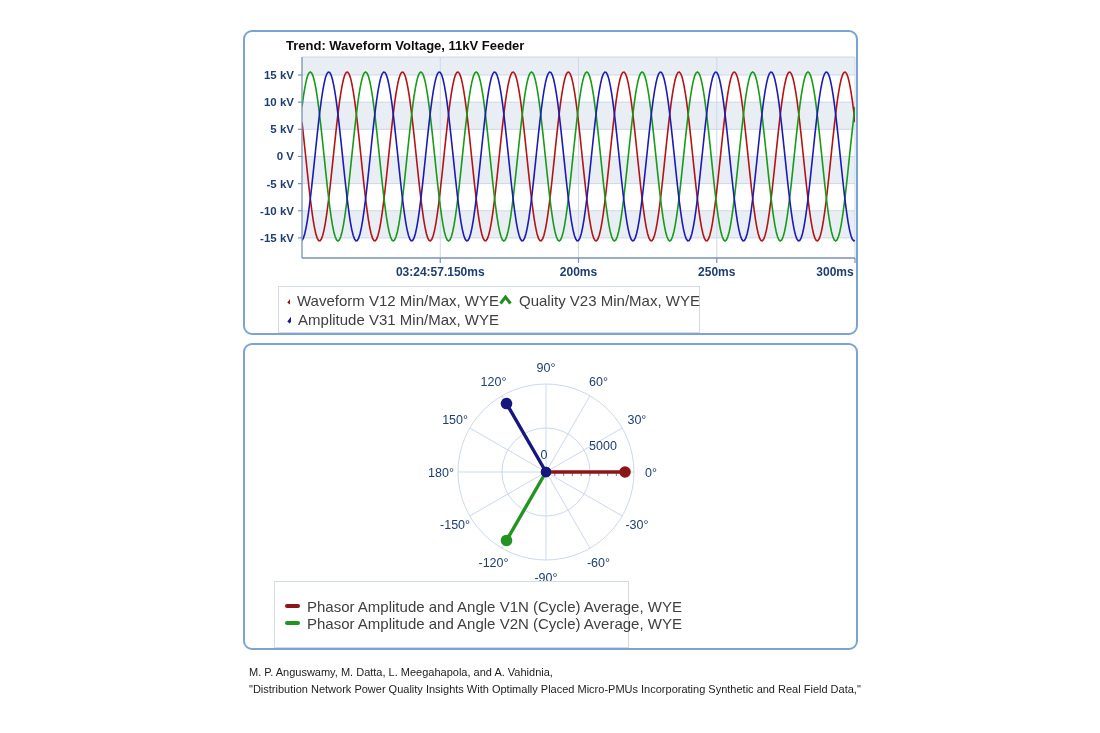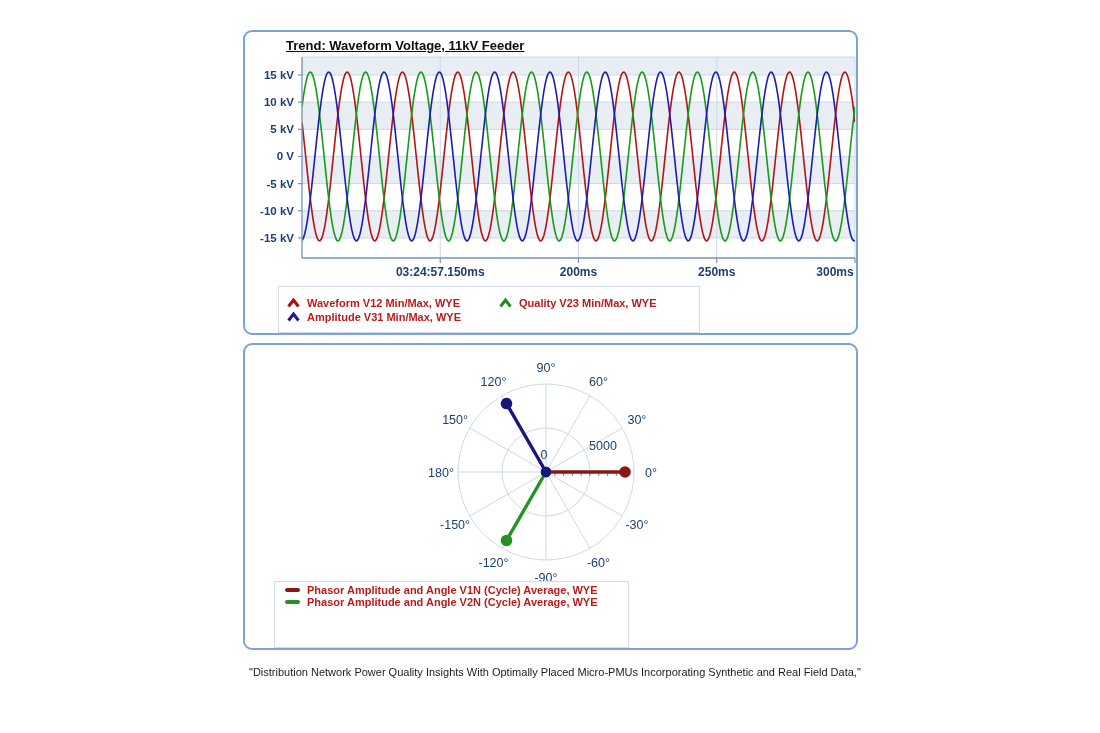--- a/index.html
+++ b/index.html
@@ -2,32 +2,32 @@
 <html><head>
 <meta charset="utf-8">
 <style>
   * { margin:0; padding:0; box-sizing:border-box; }
   html,body { width:1100px; height:733px; background:#ffffff;
     font-family:"Liberation Sans", sans-serif; overflow:hidden; position:relative; }
   .panel { position:absolute; left:243px; width:615px; background:#ffffff;
     border:2px solid #7ba3d4; border-radius:9px; }
   #trend-panel  { top:30px;  height:305px; }
   #phasor-panel { top:343px; height:307px; }
-  .panel-title { position:absolute; font-size:13px; font-weight:bold; color:#0d0d0d; white-space:nowrap;text-decoration:underline; }
+  .panel-title { position:absolute; font-size:13px; font-weight:bold; color:#0d0d0d; white-space:nowrap; }
   #trend-title  { left:41px; top:6px; }
   #phasor-title { left:27px; top:7px; }
   .chart-host { position:absolute; left:0; top:0; width:611px; height:301px; }
   svg text { font-family:"Liberation Sans", sans-serif; }
   .legend-box { position:absolute; background:#ffffff; border:1px solid #d4dbe6; z-index:5; }
   #trend-legend { left:33px; top:254px; width:422px; height:47px;
     display:grid; grid-template-columns:212px 1fr; align-content:center; row-gap:2px; padding:2px 8px; }
   #phasor-legend { left:29px; top:236px; width:355px; height:67px;
-    display:flex; flex-direction:column; justify-content:flex-start; padding:2px 10px; }
+    display:flex; flex-direction:column; justify-content:center; padding:2px 10px; }
   .legend-item { display:flex; align-items:center; gap:7px; white-space:nowrap; }
-  .legend-label { font-size:11px; font-weight:bold; color:#b91c1c; }
+  .legend-label { font-size:15px; font-weight:normal; color:#404040; }
   .dash-swatch { width:15px; height:3.5px; border-radius:2px; flex:0 0 auto; }
   #citation { position:absolute; left:249px; top:664px; width:640px;
     font-size:11px; line-height:17px; color:#1c1c1c; }
   #citation span { display:block; }
 </style>
 </head>
 <body>
 
 <div class="panel" id="trend-panel">
   <div class="panel-title" id="trend-title">Trend: Waveform Voltage, 11kV Feeder</div>
@@ -158,14 +158,15 @@
         <span class="legend-label">Phasor Amplitude and Angle V1N (Cycle) Average, WYE</span>
       </div>
       <div class="legend-item">
         <span class="dash-swatch" style="background: rgb(35, 148, 35);"></span>
         <span class="legend-label">Phasor Amplitude and Angle V2N (Cycle) Average, WYE</span>
       </div>
     </div>
 </div>
 
 <div id="citation">
+  <span>M. P. Anguswamy, M. Datta, L. Meegahapola, and A. Vahidnia,</span>
   <span>"Distribution Network Power Quality Insights With Optimally Placed Micro-PMUs Incorporating Synthetic and Real Field Data,"</span>
 </div>
 
 </body></html>

